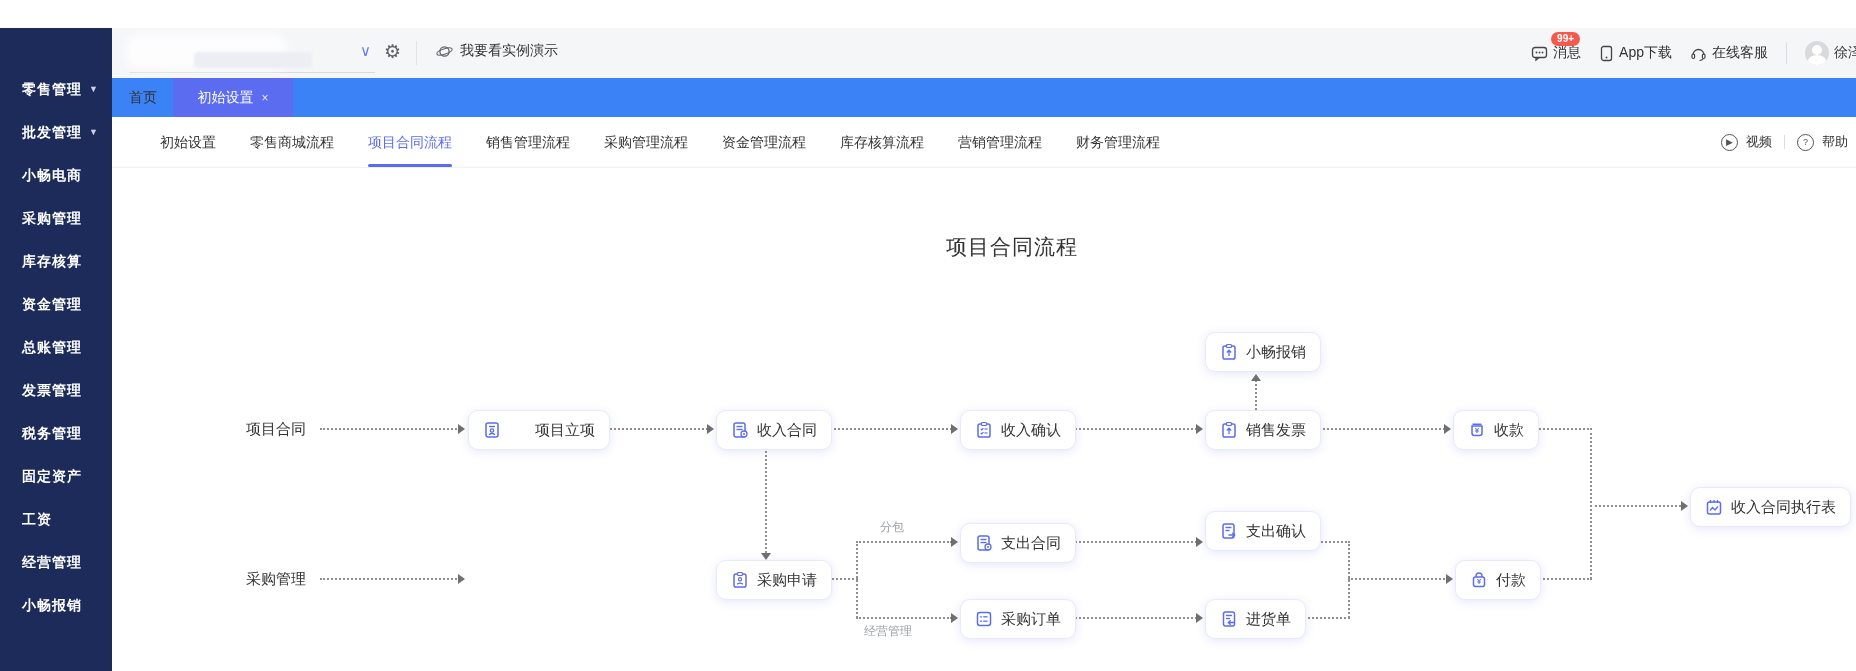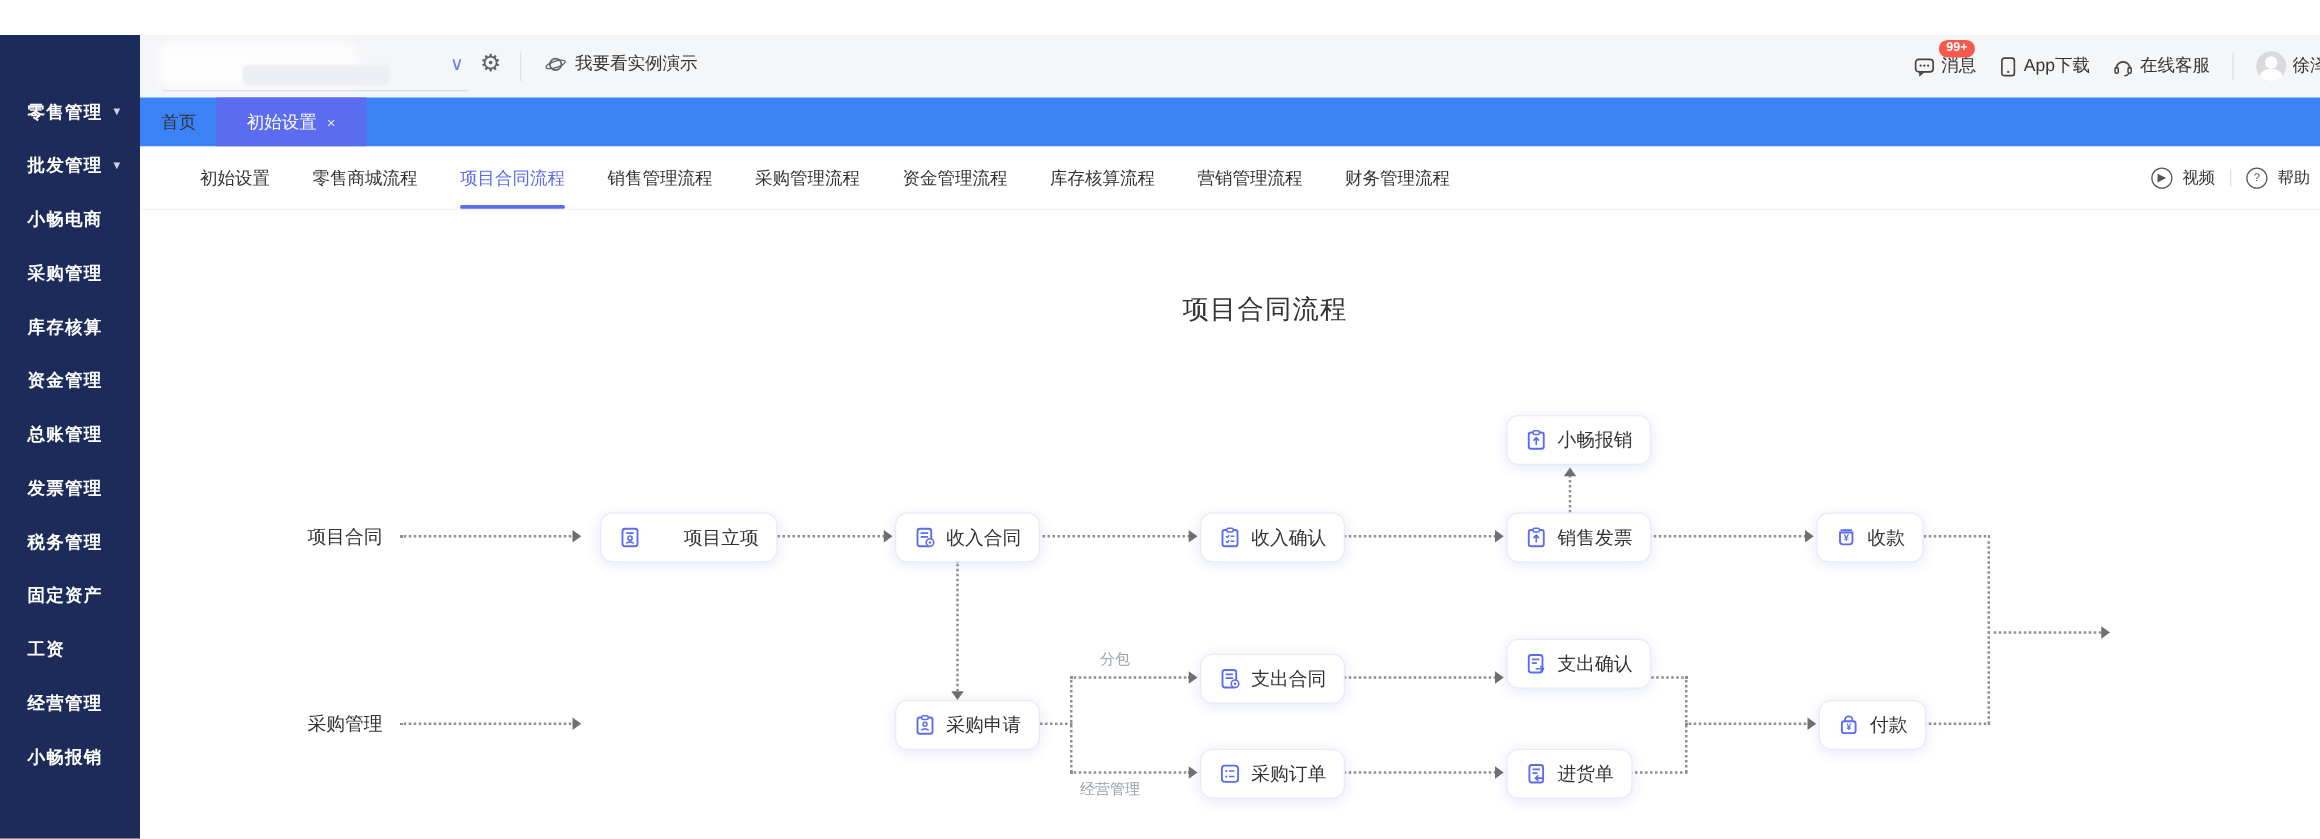--- a/index.html
+++ b/index.html
@@ -239,21 +239,21 @@
       <div class="ev" style="left:1236px;top:374px;height:77px;"></div>
       <div class="eh" style="left:1236px;top:411px;width:97px;"></div>
       <div class="ar" style="left:1334px;top:407px;"></div>
 
       <div class="eh" style="left:1420px;top:261px;width:60px;"></div>
       <div class="eh" style="left:1420px;top:411px;width:60px;"></div>
       <div class="ev" style="left:1478px;top:261px;height:151px;"></div>
       <div class="eh" style="left:1478px;top:338px;width:91px;"></div>
       <div class="ar" style="left:1569px;top:334px;"></div>
 
-      <div class="node" style="left:368px;top:243px;gap:34px;">
+      <div class="node" style="left:356px;top:243px;gap:34px;">
         <svg width="18" height="18" viewBox="0 0 18 18">
           <rect x="3" y="2" width="12" height="14" rx="2" fill="none" stroke="#5B6CF0" stroke-width="1.5"></rect>
           <line x1="6" y1="5.5" x2="12" y2="5.5" stroke="#5B6CF0" stroke-width="1.4"></line>
           <circle cx="9" cy="9.5" r="1.7" fill="none" stroke="#5B6CF0" stroke-width="1.3"></circle>
           <path d="M6 13.8 q3 -2.6 6 0" fill="none" stroke="#5B6CF0" stroke-width="1.3"></path>
         </svg>
         <span>项目立项</span>
       </div>
 
       <div class="node" style="left:604px;top:243px;">
@@ -360,16 +360,26 @@
 
       <div class="node" style="left:1343px;top:393px;">
         <svg width="18" height="18" viewBox="0 0 18 18">
           <rect x="3.5" y="6" width="11" height="9.5" rx="2" fill="none" stroke="#5B6CF0" stroke-width="1.5"></rect>
           <path d="M6 6 v-1 a3 3 0 0 1 6 0 v1" fill="none" stroke="#5B6CF0" stroke-width="1.4"></path>
           <text x="9" y="13.4" font-size="7.5" text-anchor="middle" fill="#5B6CF0" font-weight="bold">¥</text>
         </svg>
         <span>付款</span>
       </div>
 
+      <div class="node" style="left:1578px;top:320px;">
+        <svg width="18" height="18" viewBox="0 0 18 18">
+          <rect x="2.5" y="4" width="13" height="12" rx="2" fill="none" stroke="#5B6CF0" stroke-width="1.5"></rect>
+          <line x1="5.5" y1="2" x2="5.5" y2="5" stroke="#5B6CF0" stroke-width="1.3"></line>
+          <line x1="9" y1="2" x2="9" y2="5" stroke="#5B6CF0" stroke-width="1.3"></line>
+          <line x1="12.5" y1="2" x2="12.5" y2="5" stroke="#5B6CF0" stroke-width="1.3"></line>
+          <polyline points="5,12.5 7.5,9.5 10,12 13,8.5" fill="none" stroke="#5B6CF0" stroke-width="1.3"></polyline>
+        </svg>
+        <span>收入合同执行表</span>
+      </div>
 
     </div>
   </div>
 </div>
 
 </body></html>

